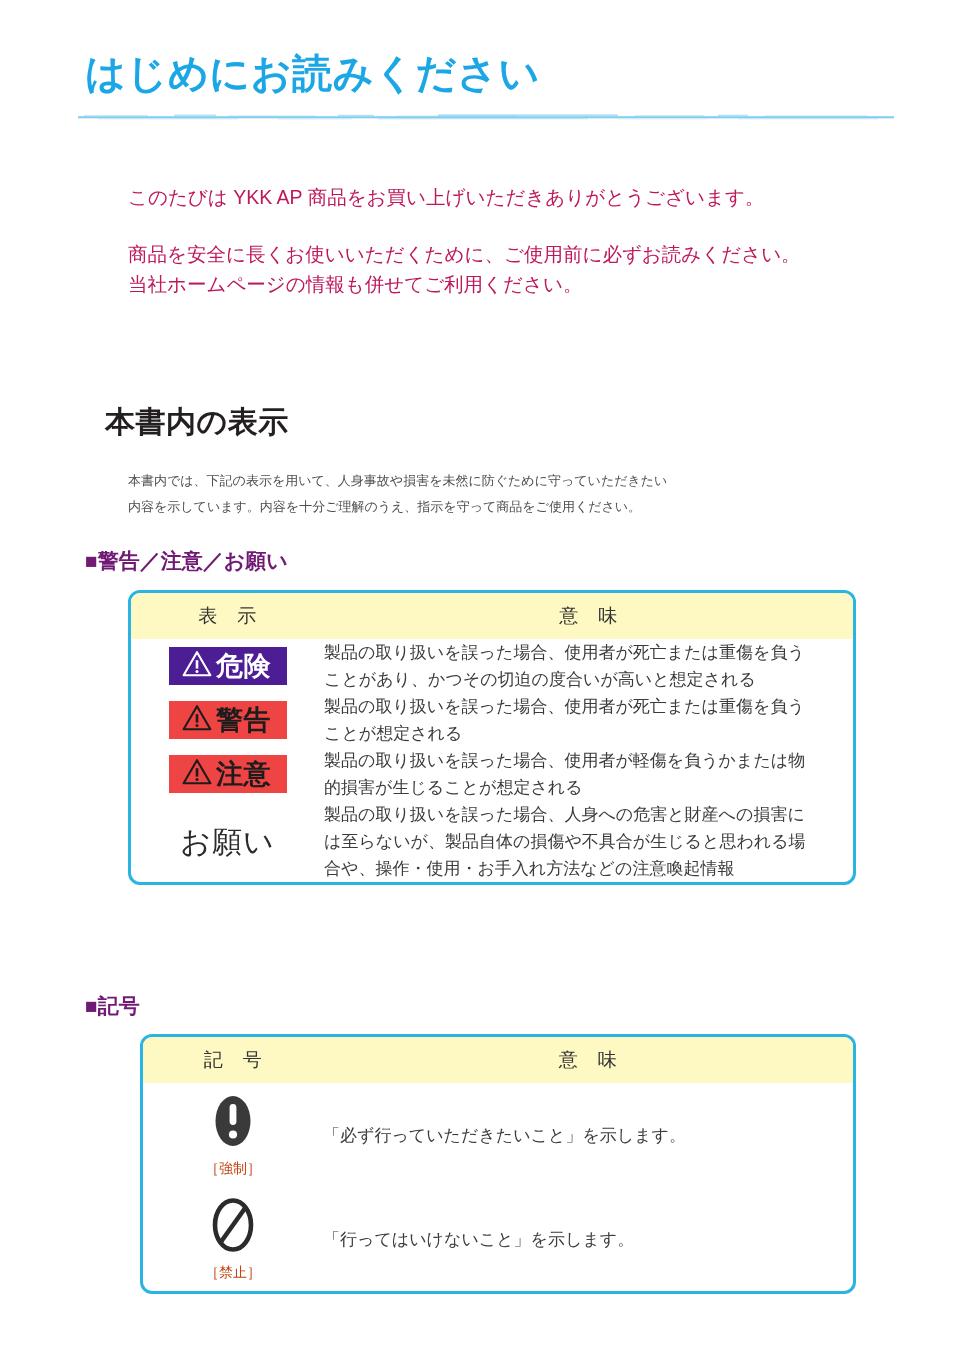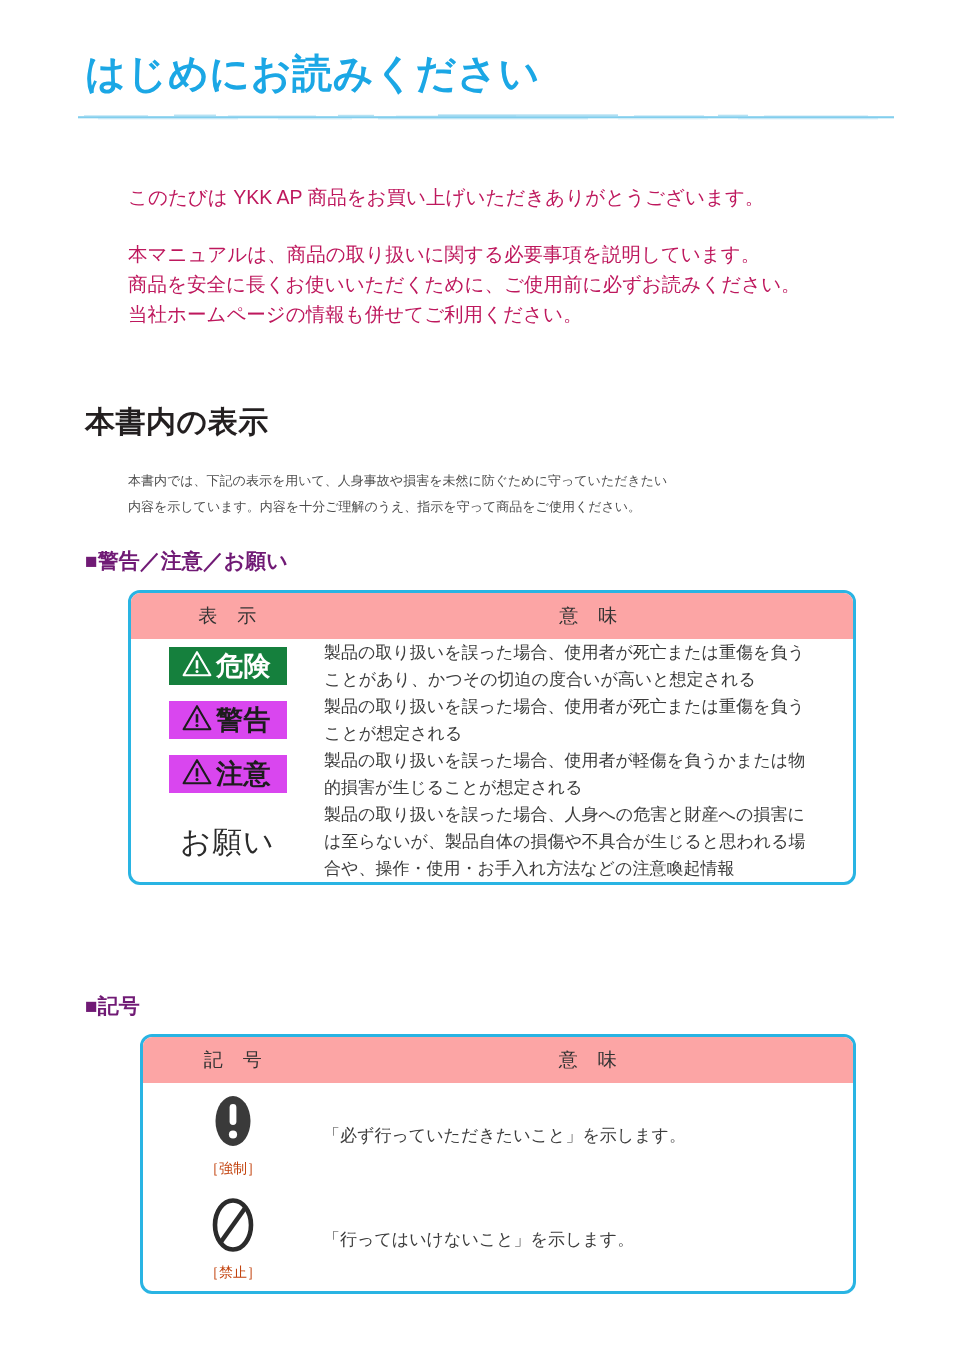--- a/index.html
+++ b/index.html
@@ -102,21 +102,21 @@
     width: 100%;
     table-layout: fixed;
   }
   table.ykk th,
   table.ykk td {
     border: 0;
     padding: 0;
     vertical-align: middle;
   }
   .th-cell {
-    background: #fca5a5;
+    background: #fef9c3;
     text-align: center;
     font-size: 19px;
     font-weight: 500;
     color: #333333;
     height: 46px;
     letter-spacing: 0.5px;
     border-bottom: 1.5px solid #8c9499;
   }
   .col-div { border-left: 1.5px solid #8c9499; }
   .row-div > td { border-top: 1.5px solid #8c9499; }
@@ -144,25 +144,25 @@
     min-width: 118px;
   }
   .badge .tri { flex: none; }
   .badge .btxt {
     font-size: 27px;
     font-weight: 700;
     line-height: 30px;
     letter-spacing: 0.5px;
   }
   .badge-danger {
-    background: #15803d;
+    background: #4c1d95;
   }
   .badge-danger .btxt { color: #ffffff; }
   .badge-blue {
-    background: #d946ef;
+    background: #ef4444;
   }
   .badge-blue .btxt { color: #1c1c1c; }
 
   .plain-label {
     font-size: 30px;
     line-height: 36px;
     color: #2b2b2b;
     letter-spacing: 1px;
   }
 
@@ -208,27 +208,26 @@
     </svg>
   </div>
 </div>
 
 <div class="intro">
   <p>
     <span class="line">このたびは YKK AP 商品をお買い上げいただきありがとうございます。</span>
   </p>
   <div class="gap"></div>
   <p>
-    <span class="line">本マニュアルは、商品の取り扱いに関する必要事項を説明しています。</span>
     <span class="line">商品を安全に長くお使いいただくために、ご使用前に必ずお読みください。</span>
     <span class="line">当社ホームページの情報も併せてご利用ください。</span>
   </p>
 </div>
 
-<h2 class="section-h2" style="top:404px;">本書内の表示</h2>
+<h2 class="section-h2" style="top:404px;margin-left:20px;">本書内の表示</h2>
 
 <div class="section-note" style="top:468px;">
   <span class="line">本書内では、下記の表示を用いて、人身事故や損害を未然に防ぐために守っていただきたい</span>
   <span class="line">内容を示しています。内容を十分ご理解のうえ、指示を守って商品をご使用ください。</span>
 </div>
 
 <h3 class="section-h3" style="top:548px;">■警告／注意／お願い</h3>
 
 <div class="tbl-wrap" style="left:128px; top:590px; width:728px;">
   <table class="ykk">

